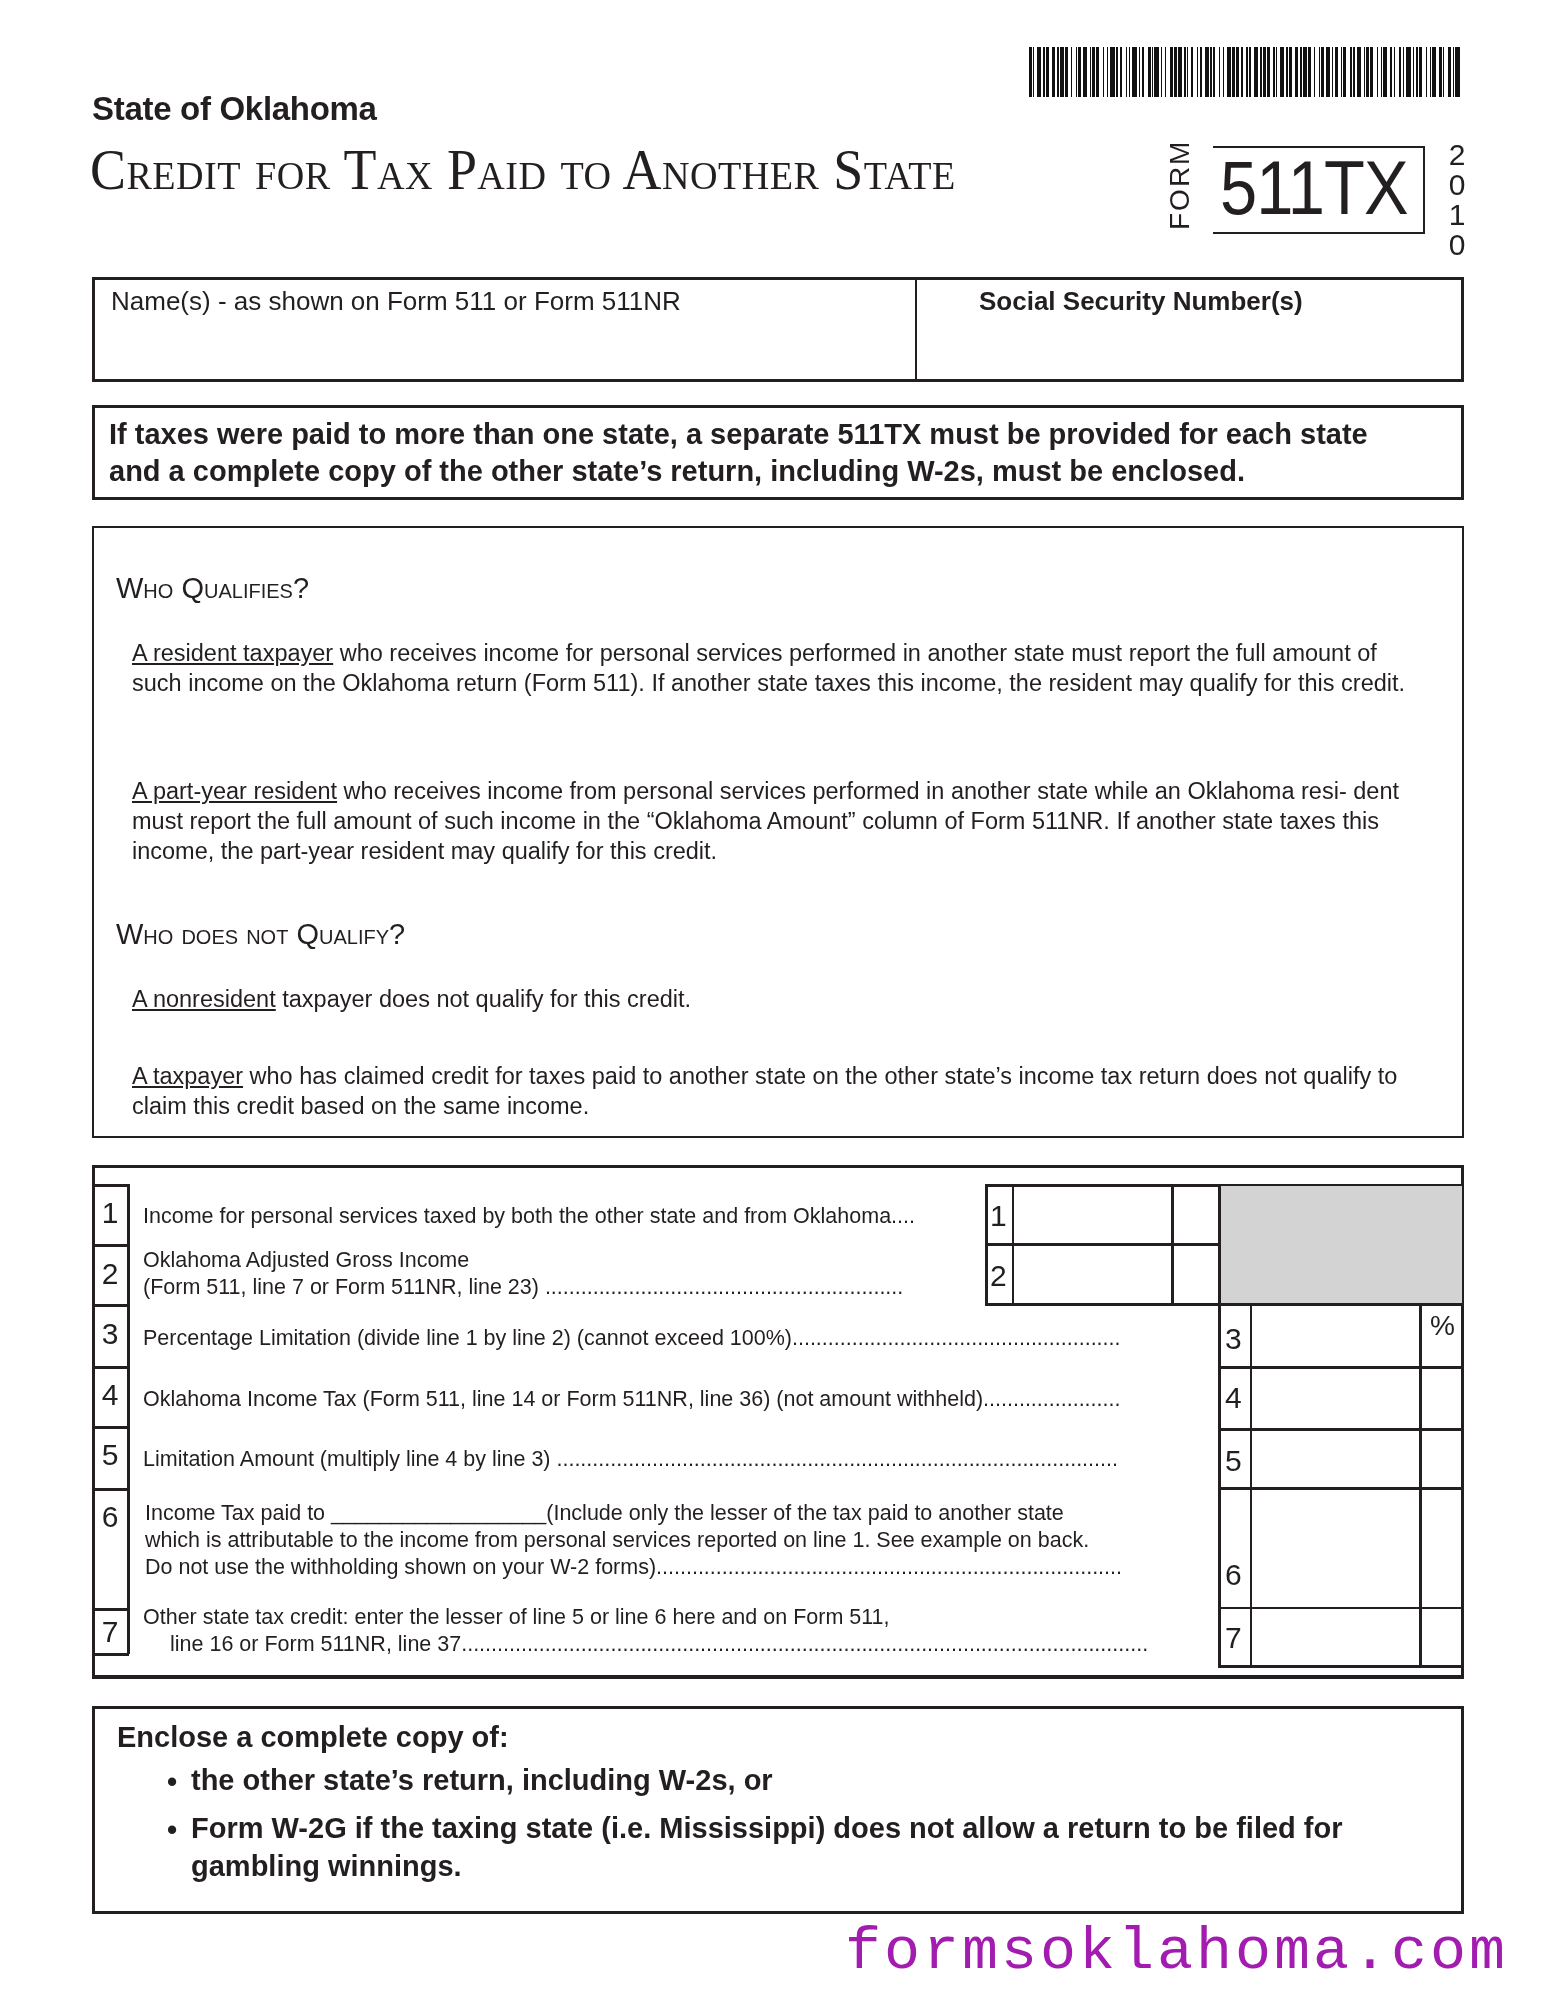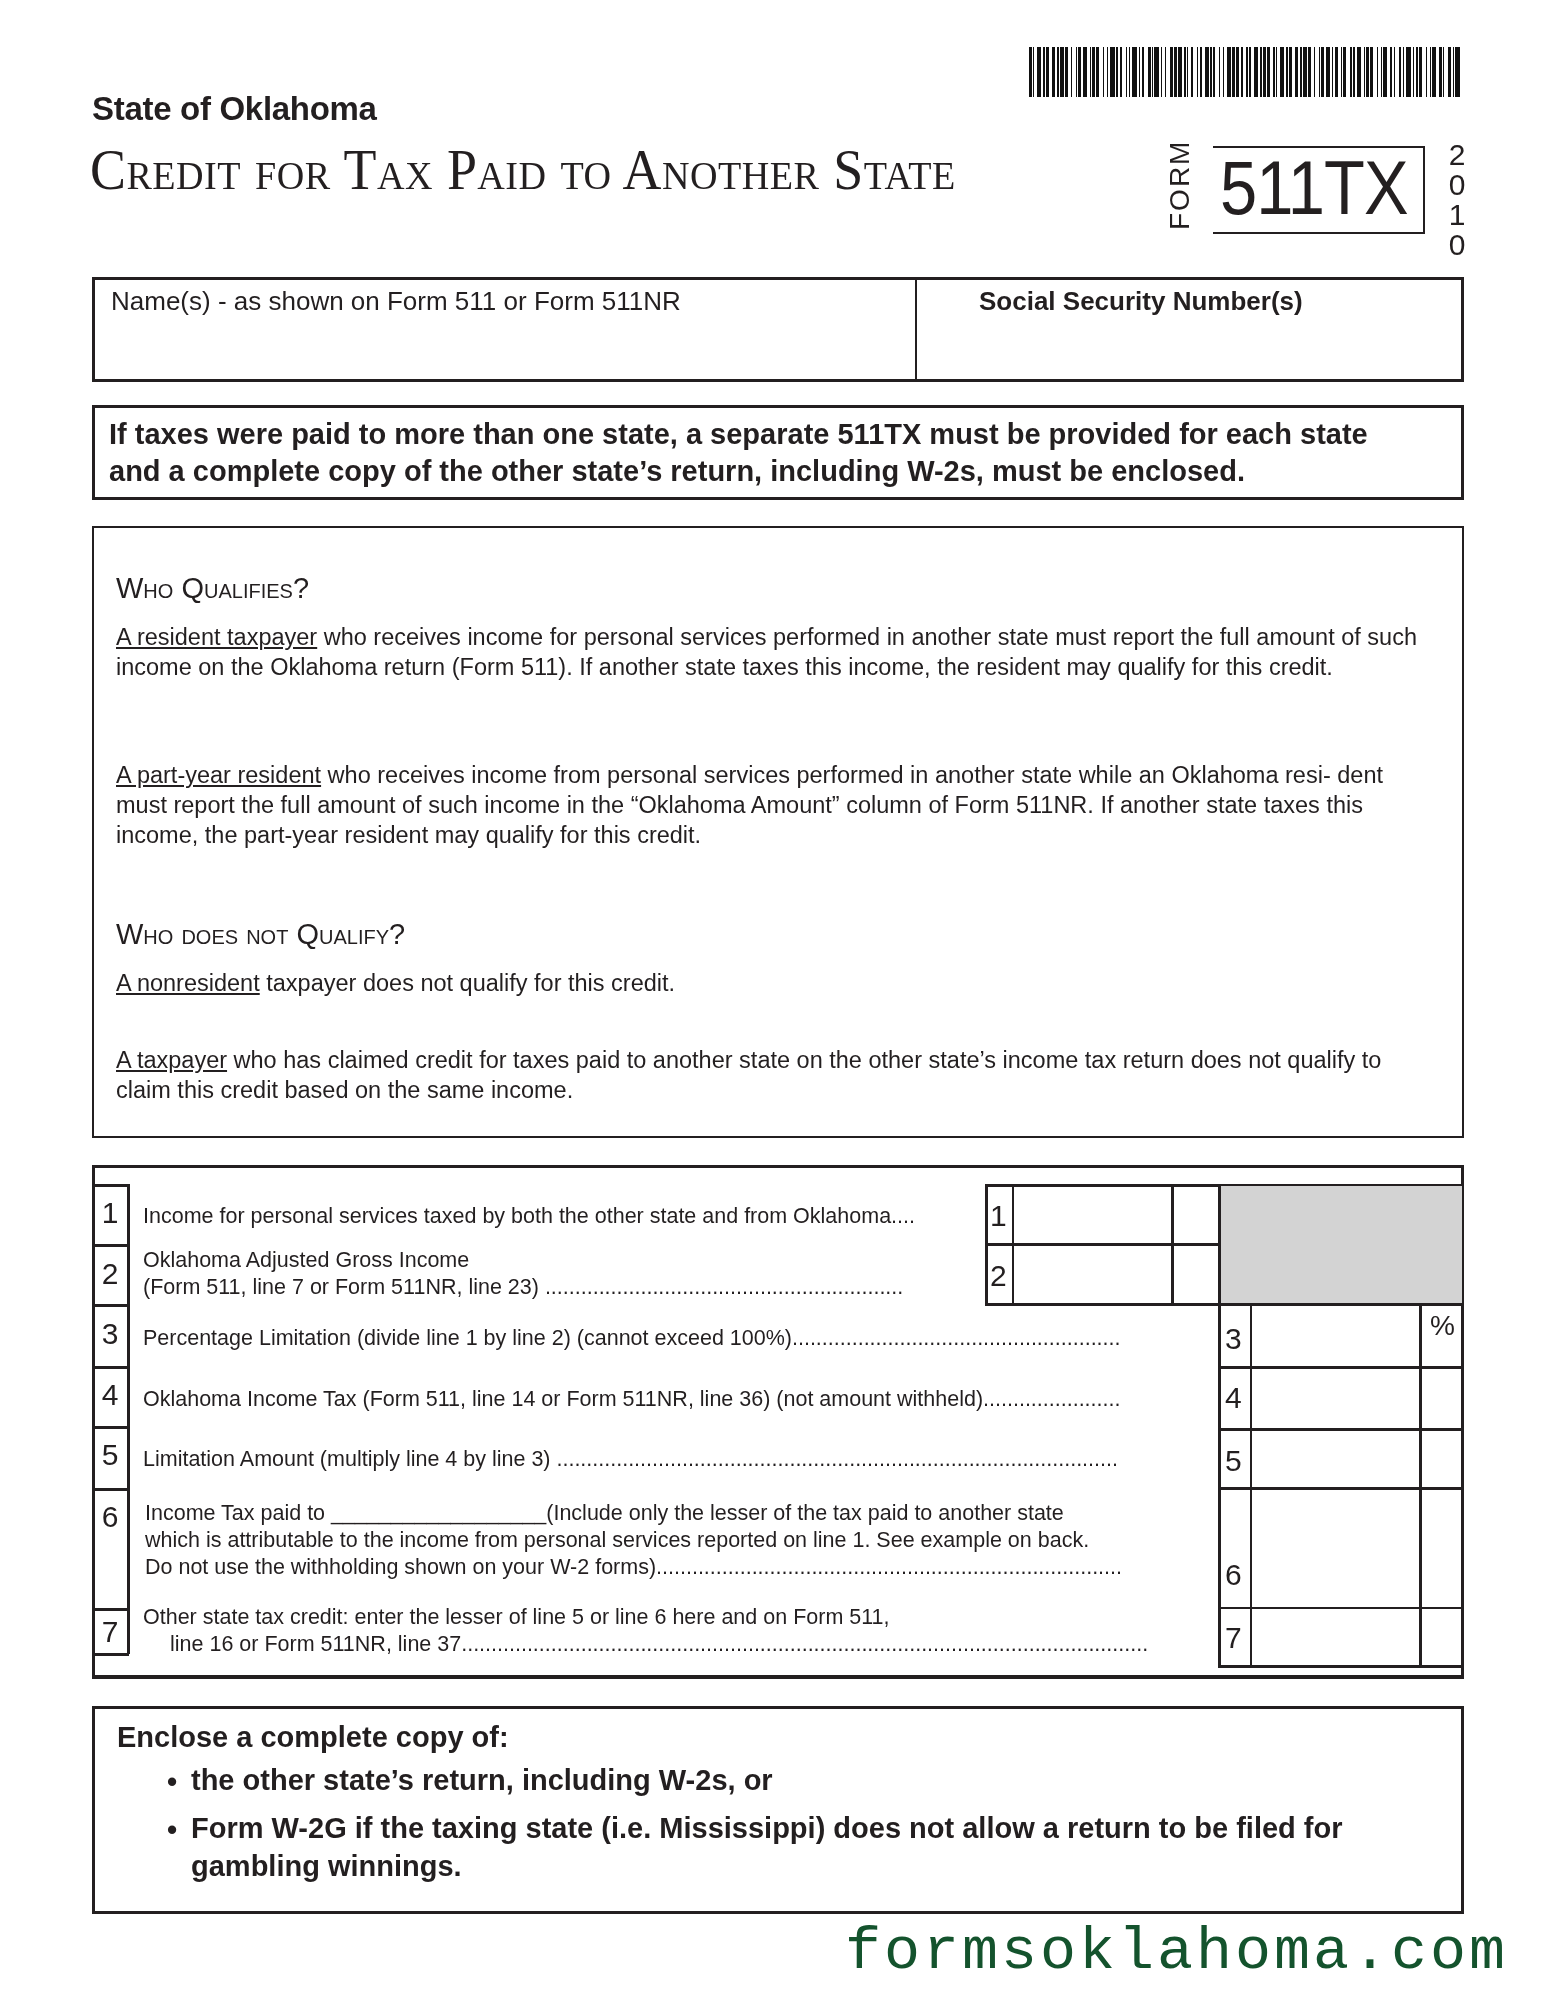--- a/index.html
+++ b/index.html
@@ -20,36 +20,36 @@
   .year span { display:block; }
 
   .box { position:absolute; border:3px solid #231f20; box-sizing:border-box; }
   .namebox { left:92px; top:277px; width:1372px; height:105px; }
   .namebox .div { position:absolute; left:820px; top:0; bottom:0; border-left:2px solid #231f20; }
   .namebox .lbl { position:absolute; top:6px; font-size:26px; }
   .warnbox { left:92px; top:405px; width:1372px; height:95px; padding:8px 14px; }
   .warnbox p { margin:0; font-size:29px; font-weight:bold; line-height:37px; }
   .qualbox { left:92px; top:526px; width:1372px; height:612px; border-width:2px; padding:0 22px; }
   .qh { font-family:"Liberation Sans", sans-serif; font-size:29px; font-variant:small-caps; position:absolute; left:22px; }
-  .qp { position:absolute; left:22px; right:26px; font-size:23.5px; line-height:30px; margin:0; }
+  .qp { position:absolute; left:22px; right:26px; font-size:23.5px; line-height:30px; margin:16px; }
   .u { text-decoration:underline; }
 
   .tbl { left:92px; top:1165px; width:1372px; height:514px; border:3px solid #231f20; box-sizing:border-box; border-bottom-width:4px; }
   .tline { position:absolute; background:#231f20; }
   .num { position:absolute; font-size:30px; width:36px; text-align:center; }
   .desc { position:absolute; font-size:21.5px; line-height:27px; white-space:nowrap; }
   .grey { position:absolute; background:#d3d3d3; }
   .cellnum { position:absolute; font-size:30px; }
   .input { position:absolute; background:transparent; }
 
   .enclose { left:92px; top:1706px; width:1372px; height:208px; }
   .enc-h { position:absolute; left:22px; top:12px; font-size:29px; font-weight:bold; }
   .bullet { position:absolute; left:72px; font-size:29px; font-weight:bold; }
   .btext { position:absolute; left:96px; font-size:29px; font-weight:bold; line-height:38px; width:1230px; }
-  .wm { left:845px; top:1918px; font-family:"Liberation Mono", monospace; font-size:60px; letter-spacing:3px; color:#14532d; }
+  .wm { left:845px; top:1918px; font-family:"Liberation Mono", monospace; font-size:60px; letter-spacing:3px; color:#a21caf; }
 </style>
 </head>
 <body>
 
 <div class="abs barcode" id="barcode">
     <span style="width: 2.8px; margin-right: 1.2px;"></span>
     <span style="width: 1.4px; margin-right: 2.4px;"></span>
     <span style="width: 4.2px; margin-right: 2.4px;"></span>
     <span style="width: 1.4px; margin-right: 1.2px;"></span>
     <span style="width: 2.8px; margin-right: 3.6px;"></span>

